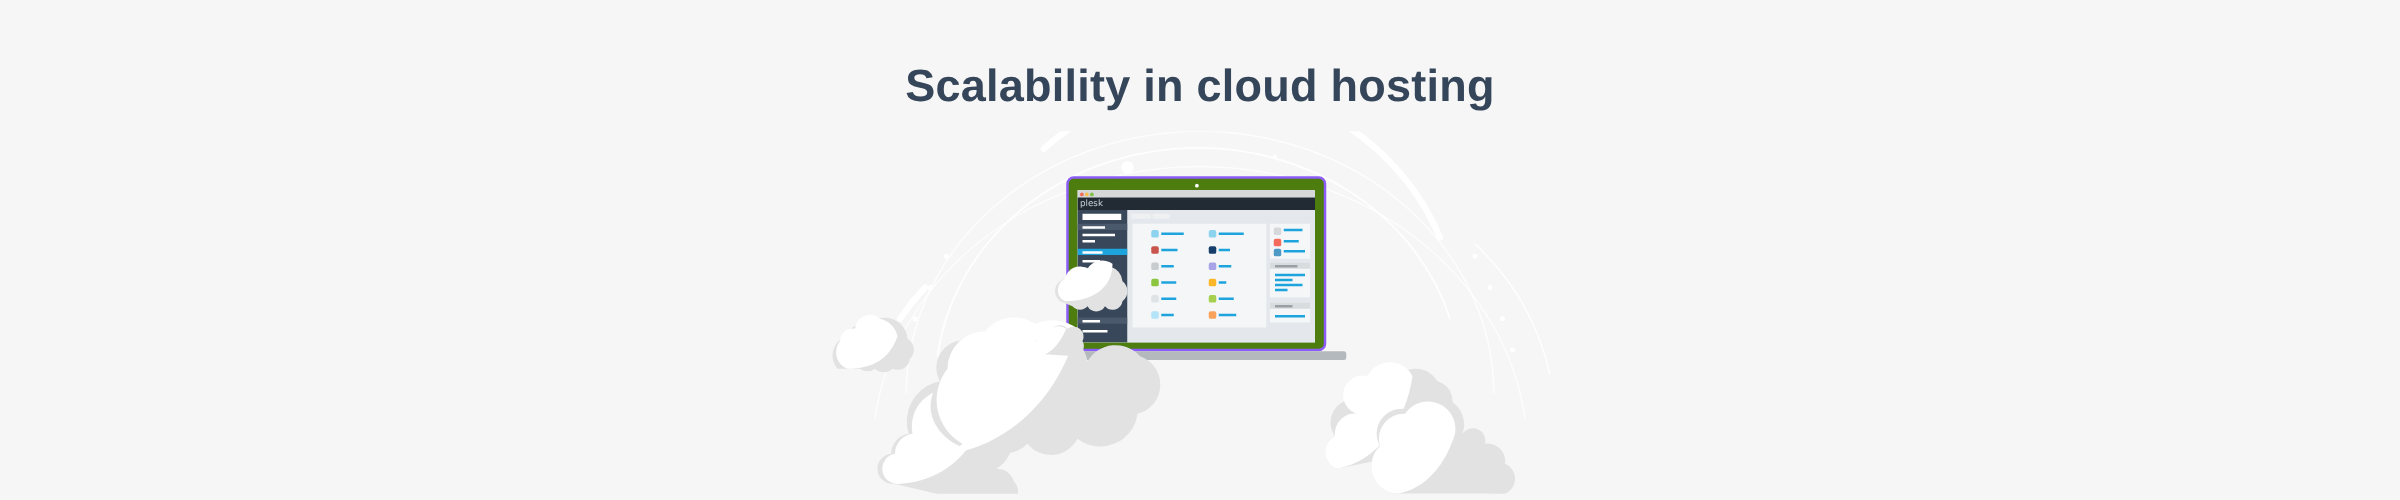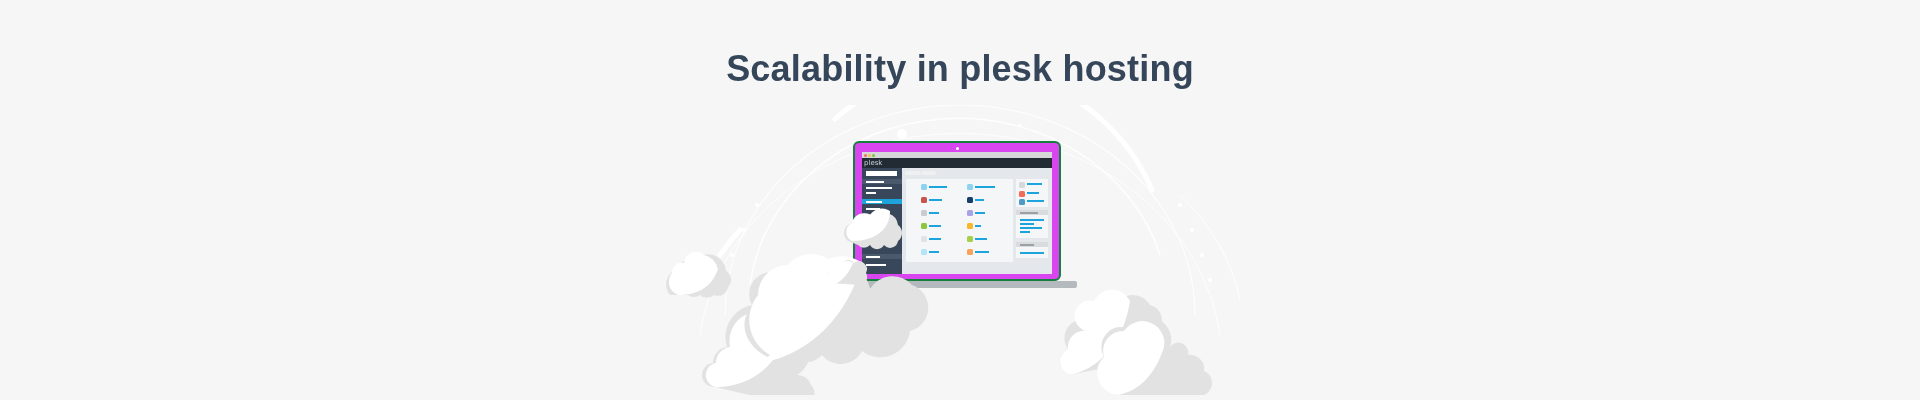--- a/index.html
+++ b/index.html
@@ -12,21 +12,21 @@
       color: #36465a; letter-spacing: 0.2px;
     }
 
     .illustration { position: absolute; left: 640px; top: 105px; width: 640px; height: 290px; }
     .illustration svg { position: absolute; left: 0; top: 0; }
 
     
     .laptop { position: absolute; left: 213px; top: 36px; width: 208px; height: 145px; }
     .laptop-lid {
       position: absolute; left: 0; top: 0; width: 208px; height: 140px;
-      background: #d946ef; border-radius: 6px; border: 2px solid #15803d;
+      background: #4d7c0f; border-radius: 6px; border: 2px solid #8b5cf6;
     }
     .camera { position: absolute; left: 101px; top: 4px; width: 3px; height: 3px; border-radius: 50%; background: #fff; }
     .screen {
       position: absolute; left: 7px; top: 9px; width: 190px; height: 122px;
       background: #e4e8ec; overflow: hidden;
     }
     .browser-bar { position: absolute; left: 0; top: 0; width: 100%; height: 6px; background: #d5d7d9; }
     .dot { position: absolute; top: 2px; width: 3px; height: 3px; border-radius: 50%; }
     .plesk-bar { position: absolute; left: 0; top: 6px; width: 100%; height: 10px; background: #222a33; }
     .plesk-logo { position: absolute; left: 2px; top: 0; font-size: 7px; color: #c9d1da; line-height: 10px; font-family: "DejaVu Sans", sans-serif; }
@@ -45,21 +45,21 @@
     .sp-grey { position: absolute; height: 1.5px; background: #9aa0a6; }
 
     .laptop-base {
       position: absolute; left: 193px; top: 176px; width: 244px; height: 7px;
       background: #b4b9bd; border-radius: 2px;
     }
   </style>
 </head>
 <body>
 
-<h1 class="title">Scalability in plesk hosting</h1>
+<h1 class="title">Scalability in cloud hosting</h1>
 
 <div class="illustration">
 
   <svg width="640" height="290">
     <g fill="none" stroke="#ffffff">
       <path d="M 110 180 A 210 190 0 0 1 520 150" stroke-width="1.5" opacity="0.9"></path>
       <path d="M 85 210 A 235 210 0 0 1 555 210" stroke-width="1.2" opacity="0.8"></path>
       <path d="M 60 230 A 262 230 0 0 1 580 230" stroke-width="1" opacity="0.8"></path>
       <path d="M 195 14 A 200 200 0 0 1 512 85" stroke-width="5" stroke-linecap="round"></path>
       <path d="M 540 90 A 230 210 0 0 1 600 195" stroke-width="1"></path>

